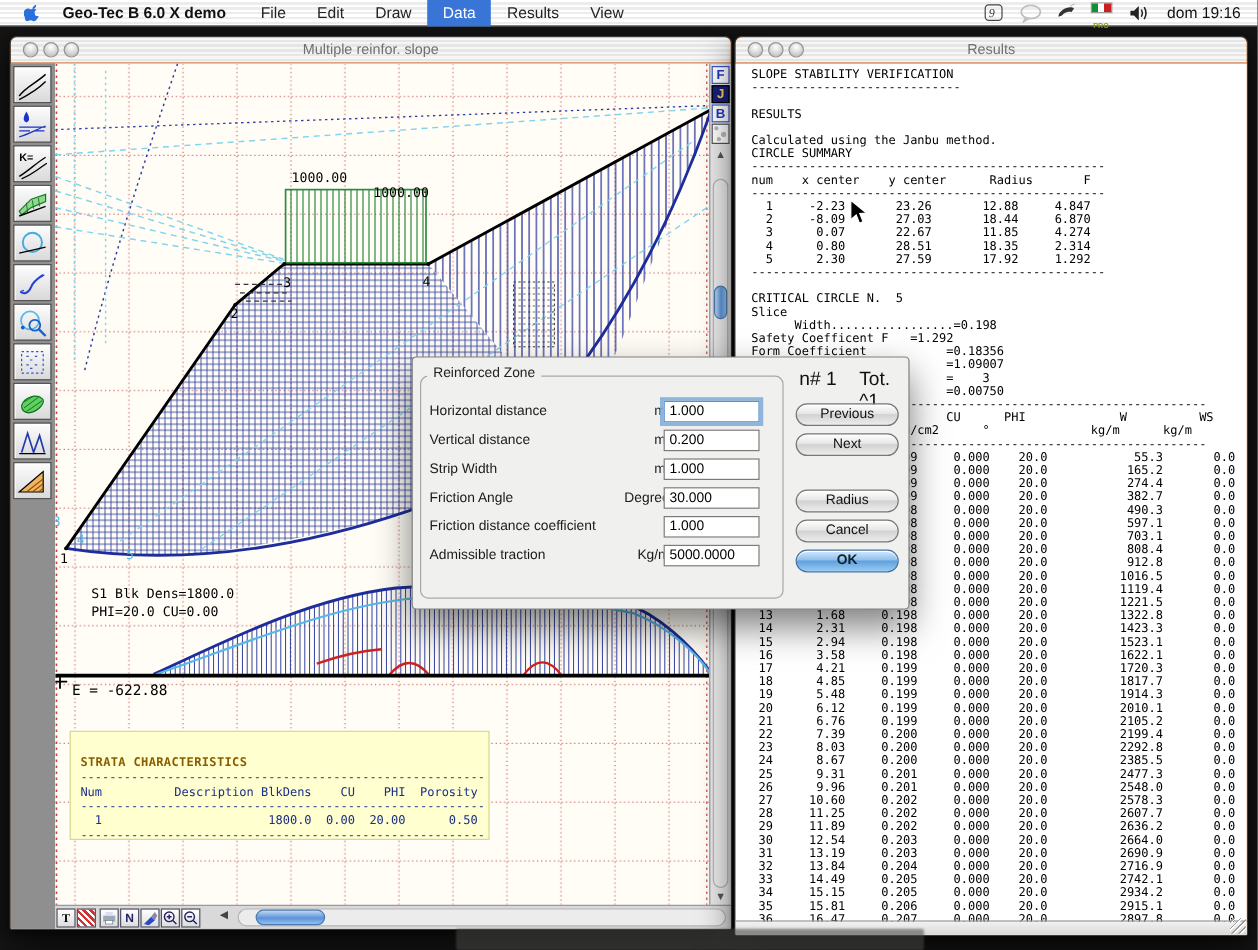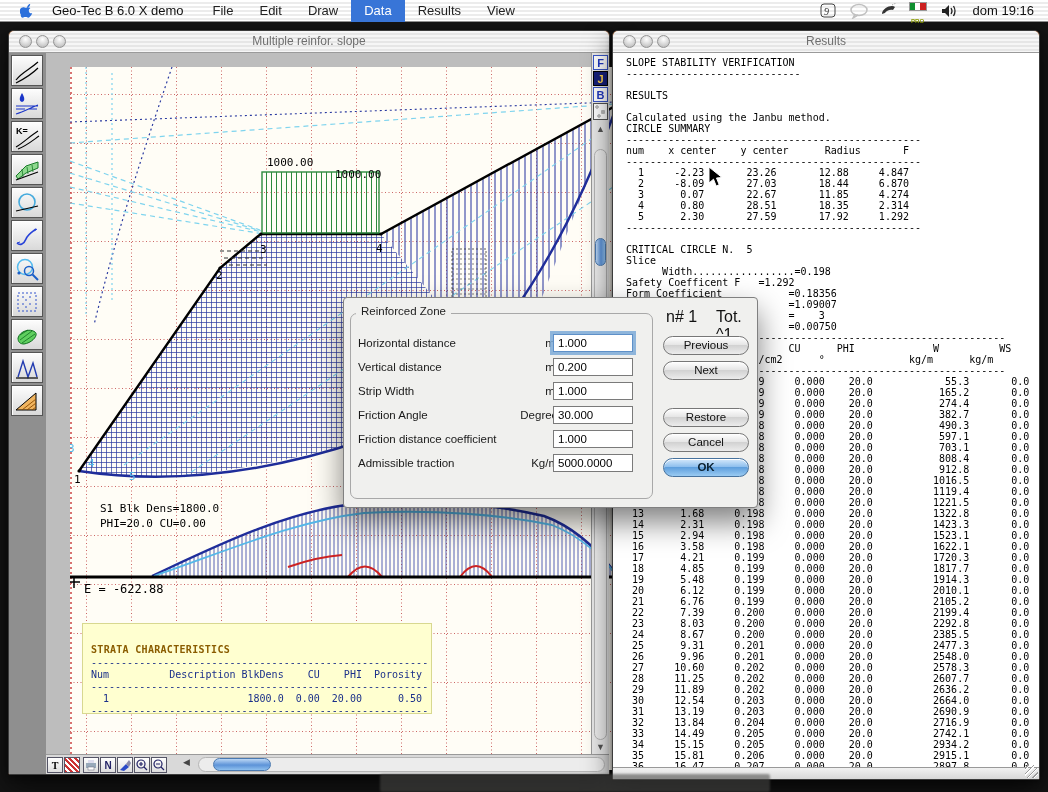--- a/index.html
+++ b/index.html
@@ -4,21 +4,21 @@
 <style>
   * { margin:0; padding:0; box-sizing:border-box; }
   html,body { width:1048px; height:792px; overflow:hidden; }
   body { background:#141414; font-family:"Liberation Sans",sans-serif; position:relative; }
 
   
   .menubar { position:absolute; left:0; top:0; width:1048px; height:22px;
     background:repeating-linear-gradient(180deg,#ffffff 0 2px,#ececec 2px 4px);
     border-bottom:1px solid #8e8e8e; display:flex; align-items:center; font-size:13px; color:#111; z-index:10; }
   .apple { margin-left:20px; width:16px; height:16px; display:inline-flex; }
-  .appname { font-weight:normal; margin-left:16px; }
+  .appname { font-weight:bold; margin-left:16px; }
   .menu { padding:0 13px; height:22px; line-height:22px; color:#222; }
   .menu.first { margin-left:16px; }
   .menu.active { background:#3875d7; color:#fff; }
   .mb-spacer { flex:1; }
   .mb-icon { width:24px; height:18px; display:inline-flex; align-items:center; justify-content:center; margin-right:6px; }
   .flagbox { width:22px; height:18px; margin-right:8px; text-align:center; }
   .flag { width:18px; height:9px; margin:0 auto; display:flex; border:0.5px solid #999; }
   .flag i { flex:1; } .flag i:nth-child(1){background:#109030;} .flag i:nth-child(2){background:#fff;} .flag i:nth-child(3){background:#cc2020;}
   .flag-label { font-size:6px; font-weight:bold; color:#8a9a00; line-height:7px; }
   .clock { margin:0 14px 0 6px; font-size:13px; }
@@ -32,21 +32,21 @@
   .tl { position:absolute; top:4px; width:13px; height:13px; border-radius:50%;
     background:radial-gradient(circle at 50% 30%, #ffffff, #d6d6d6 55%, #b0b0b0); border:1px solid #949494; }
   .tl.c1{left:10px;} .tl.c2{left:27px;} .tl.c3{left:44px;}
   .win-body { position:absolute; left:0; right:0; top:22px; bottom:0; background:#bdbdbd; }
 
   
   #win-draw { left:8px; top:30px; width:602px; height:745px; }
   .toolstrip { position:absolute; left:0; top:0; width:37px; bottom:0; background:#8f8f8f; }
   .toolbtn { position:absolute; left:2px; width:32px; height:31px; background:linear-gradient(#fdfdfd,#d9d9d9);
     border:1px solid #555; box-shadow:inset 1px 1px 0 #fff; display:flex; align-items:center; justify-content:center; }
-  .canvas { position:absolute; left:37px; top:14px; width:545px; height:703px; background:#fffdf6; overflow:hidden;margin-left:24px; }
+  .canvas { position:absolute; left:37px; top:0; width:545px; height:703px; background:#fffdf6; overflow:hidden; }
   .canvas svg.main { position:absolute; left:0; top:0; }
 
   .strata-box { position:absolute; left:12px; top:556px; width:350px; height:91px; background:#ffffd0;
     border:1px solid #d8d890; font-family:"DejaVu Sans Mono",monospace; padding:20px 0 0 8px; }
   .strata-title { color:#8a5c00; font-size:10px; font-weight:bold; letter-spacing:.3px; }
   .strata-body { color:#1a2f8a; font-size:10px; line-height:12px; margin-top:2px; }
 
   .vstrip { position:absolute; right:0; top:0; width:18px; bottom:20px; background:#e9e9e9; border-left:1px solid #9a9a9a; }
   .mbtn { position:absolute; left:1px; width:15px; height:15px; background:#fff; border:1px solid #3a57c8;
     color:#2038c0; font-weight:bold; font-size:11px; text-align:center; line-height:14px; }
@@ -495,21 +495,21 @@
   <div class="frow" style="top:156px">
     <span class="flabel">Admissible traction</span>
     <span class="funit">Kg/m</span>
     <input class="finput" value="5000.0000" style="">
   </div>
 
   <span class="counter" style="left:322px">n# 1</span>
   <span class="counter" style="left:372px">Tot. ^1</span>
   <div class="aqua-btn" style="top:38px">Previous</div>
   <div class="aqua-btn" style="top:63px">Next</div>
-  <div class="aqua-btn" style="top:110px">Restore</div>
+  <div class="aqua-btn" style="top:110px">Radius</div>
   <div class="aqua-btn" style="top:135px">Cancel</div>
   <div class="aqua-btn default" style="top:160px">OK</div>
 </div>
 
 <div class="desk-frag"></div>
 
 <svg class="cursor" style="left:708px;top:166px" width="16" height="22" viewBox="0 0 16 22">
   <path d="M1 1 L1 17 L5.5 13.2 L8.2 20 L11.2 18.7 L8.5 12 L14 11.5 Z" fill="#000" stroke="#fff" stroke-width="1"></path>
 </svg>
 

